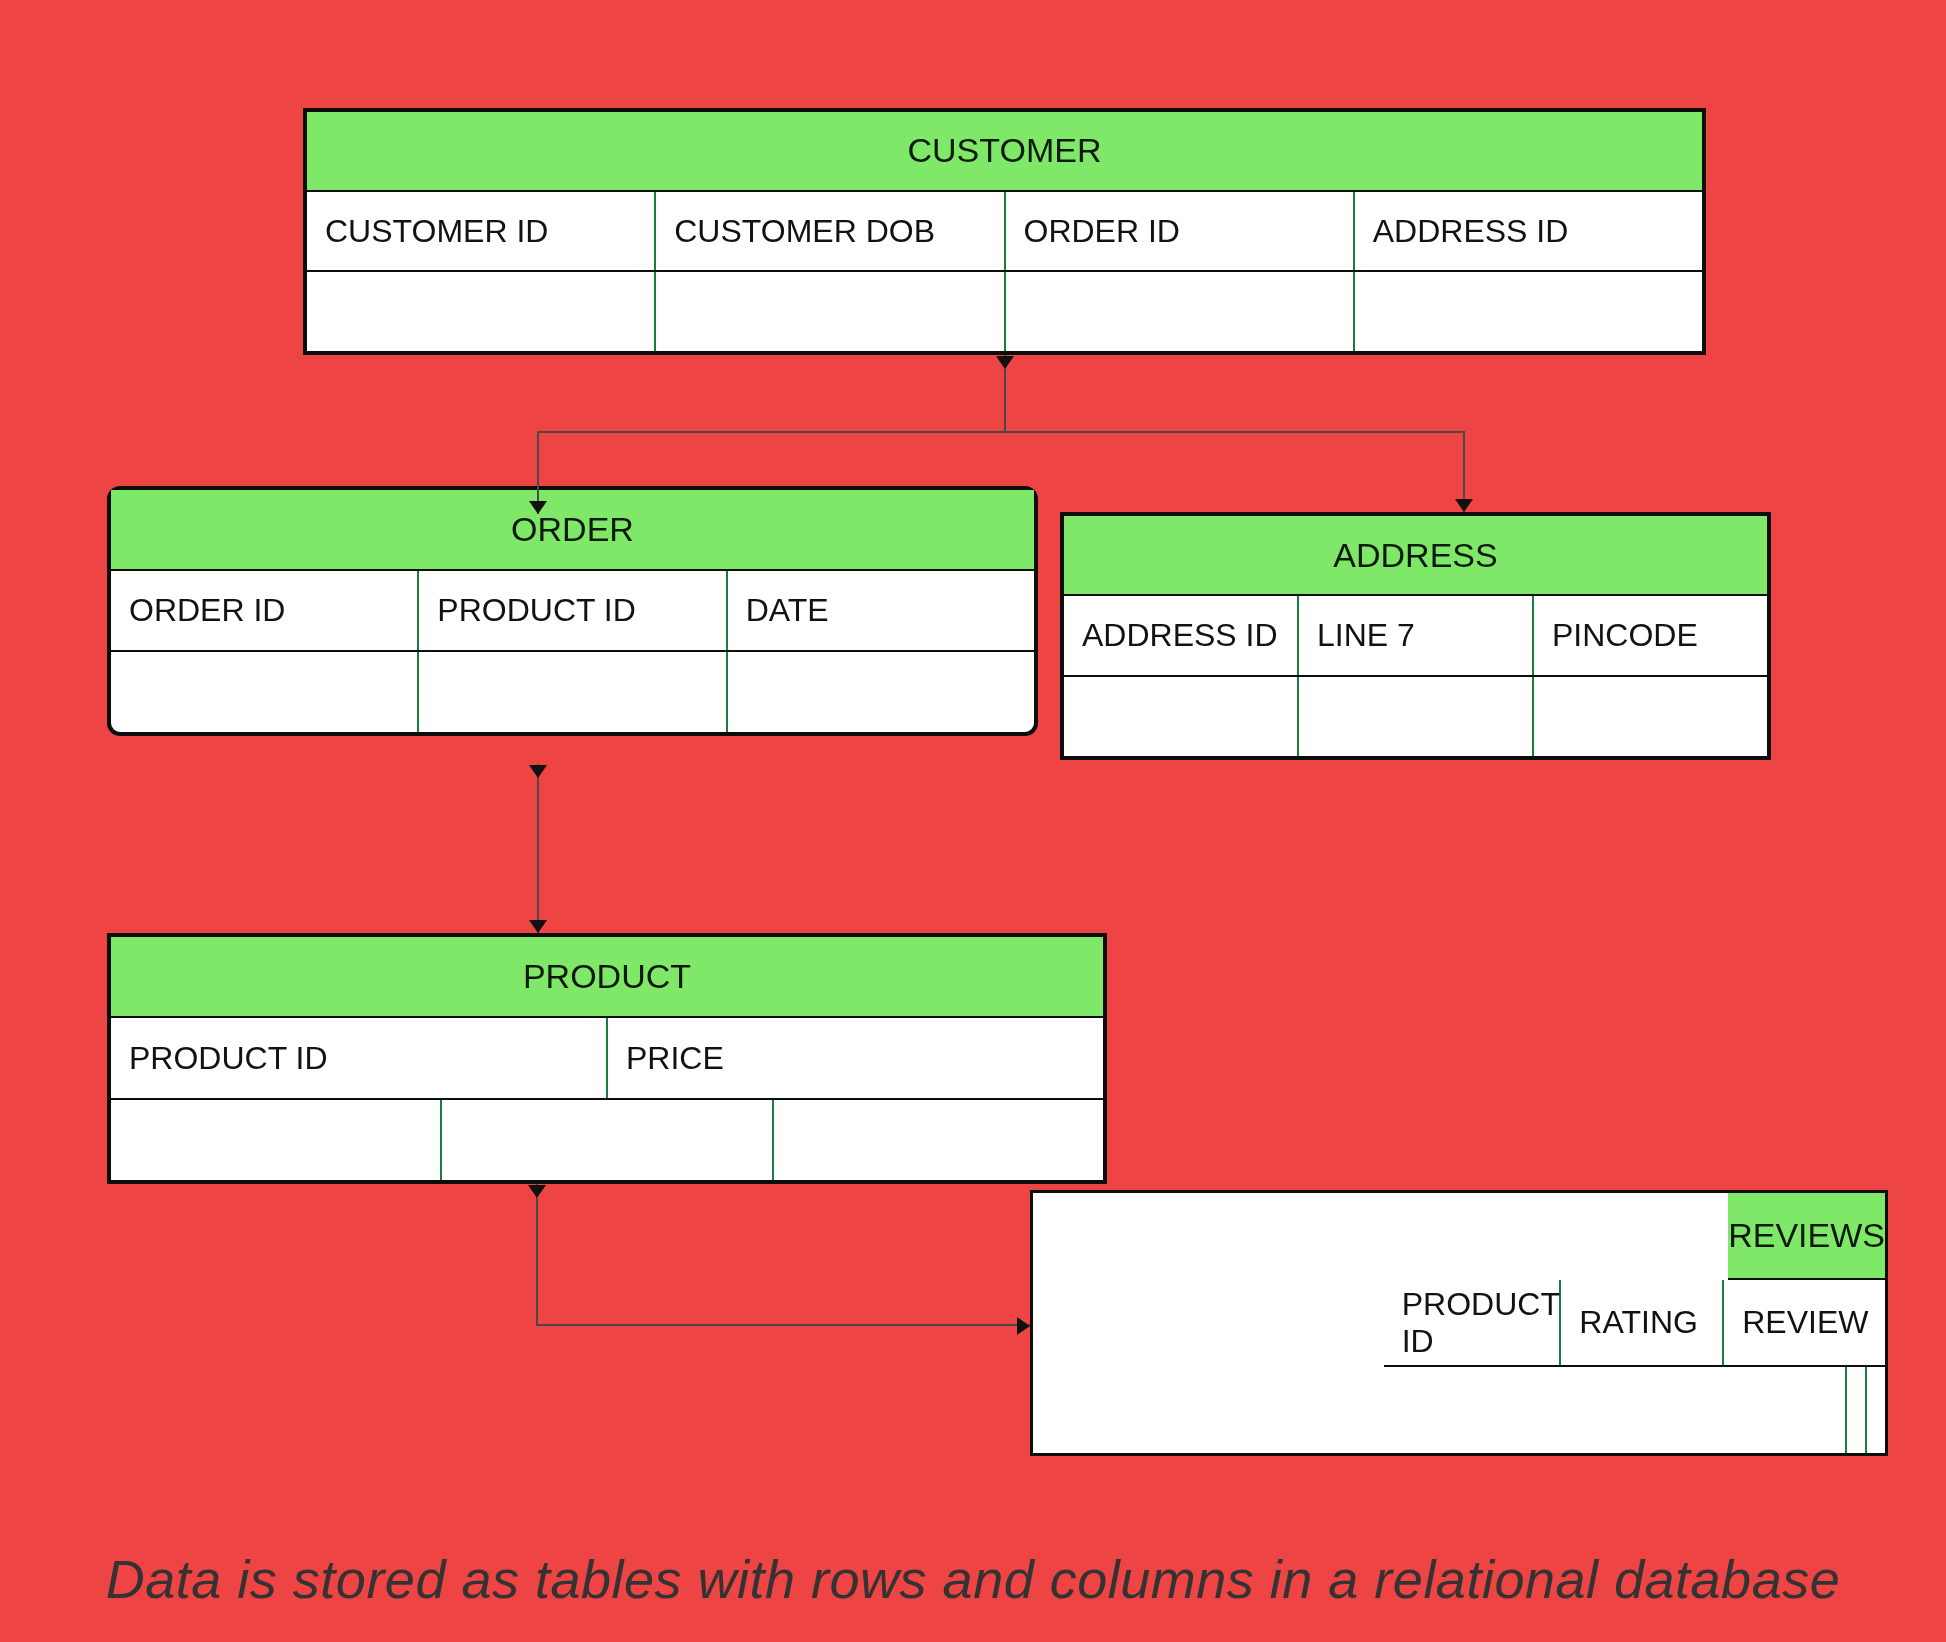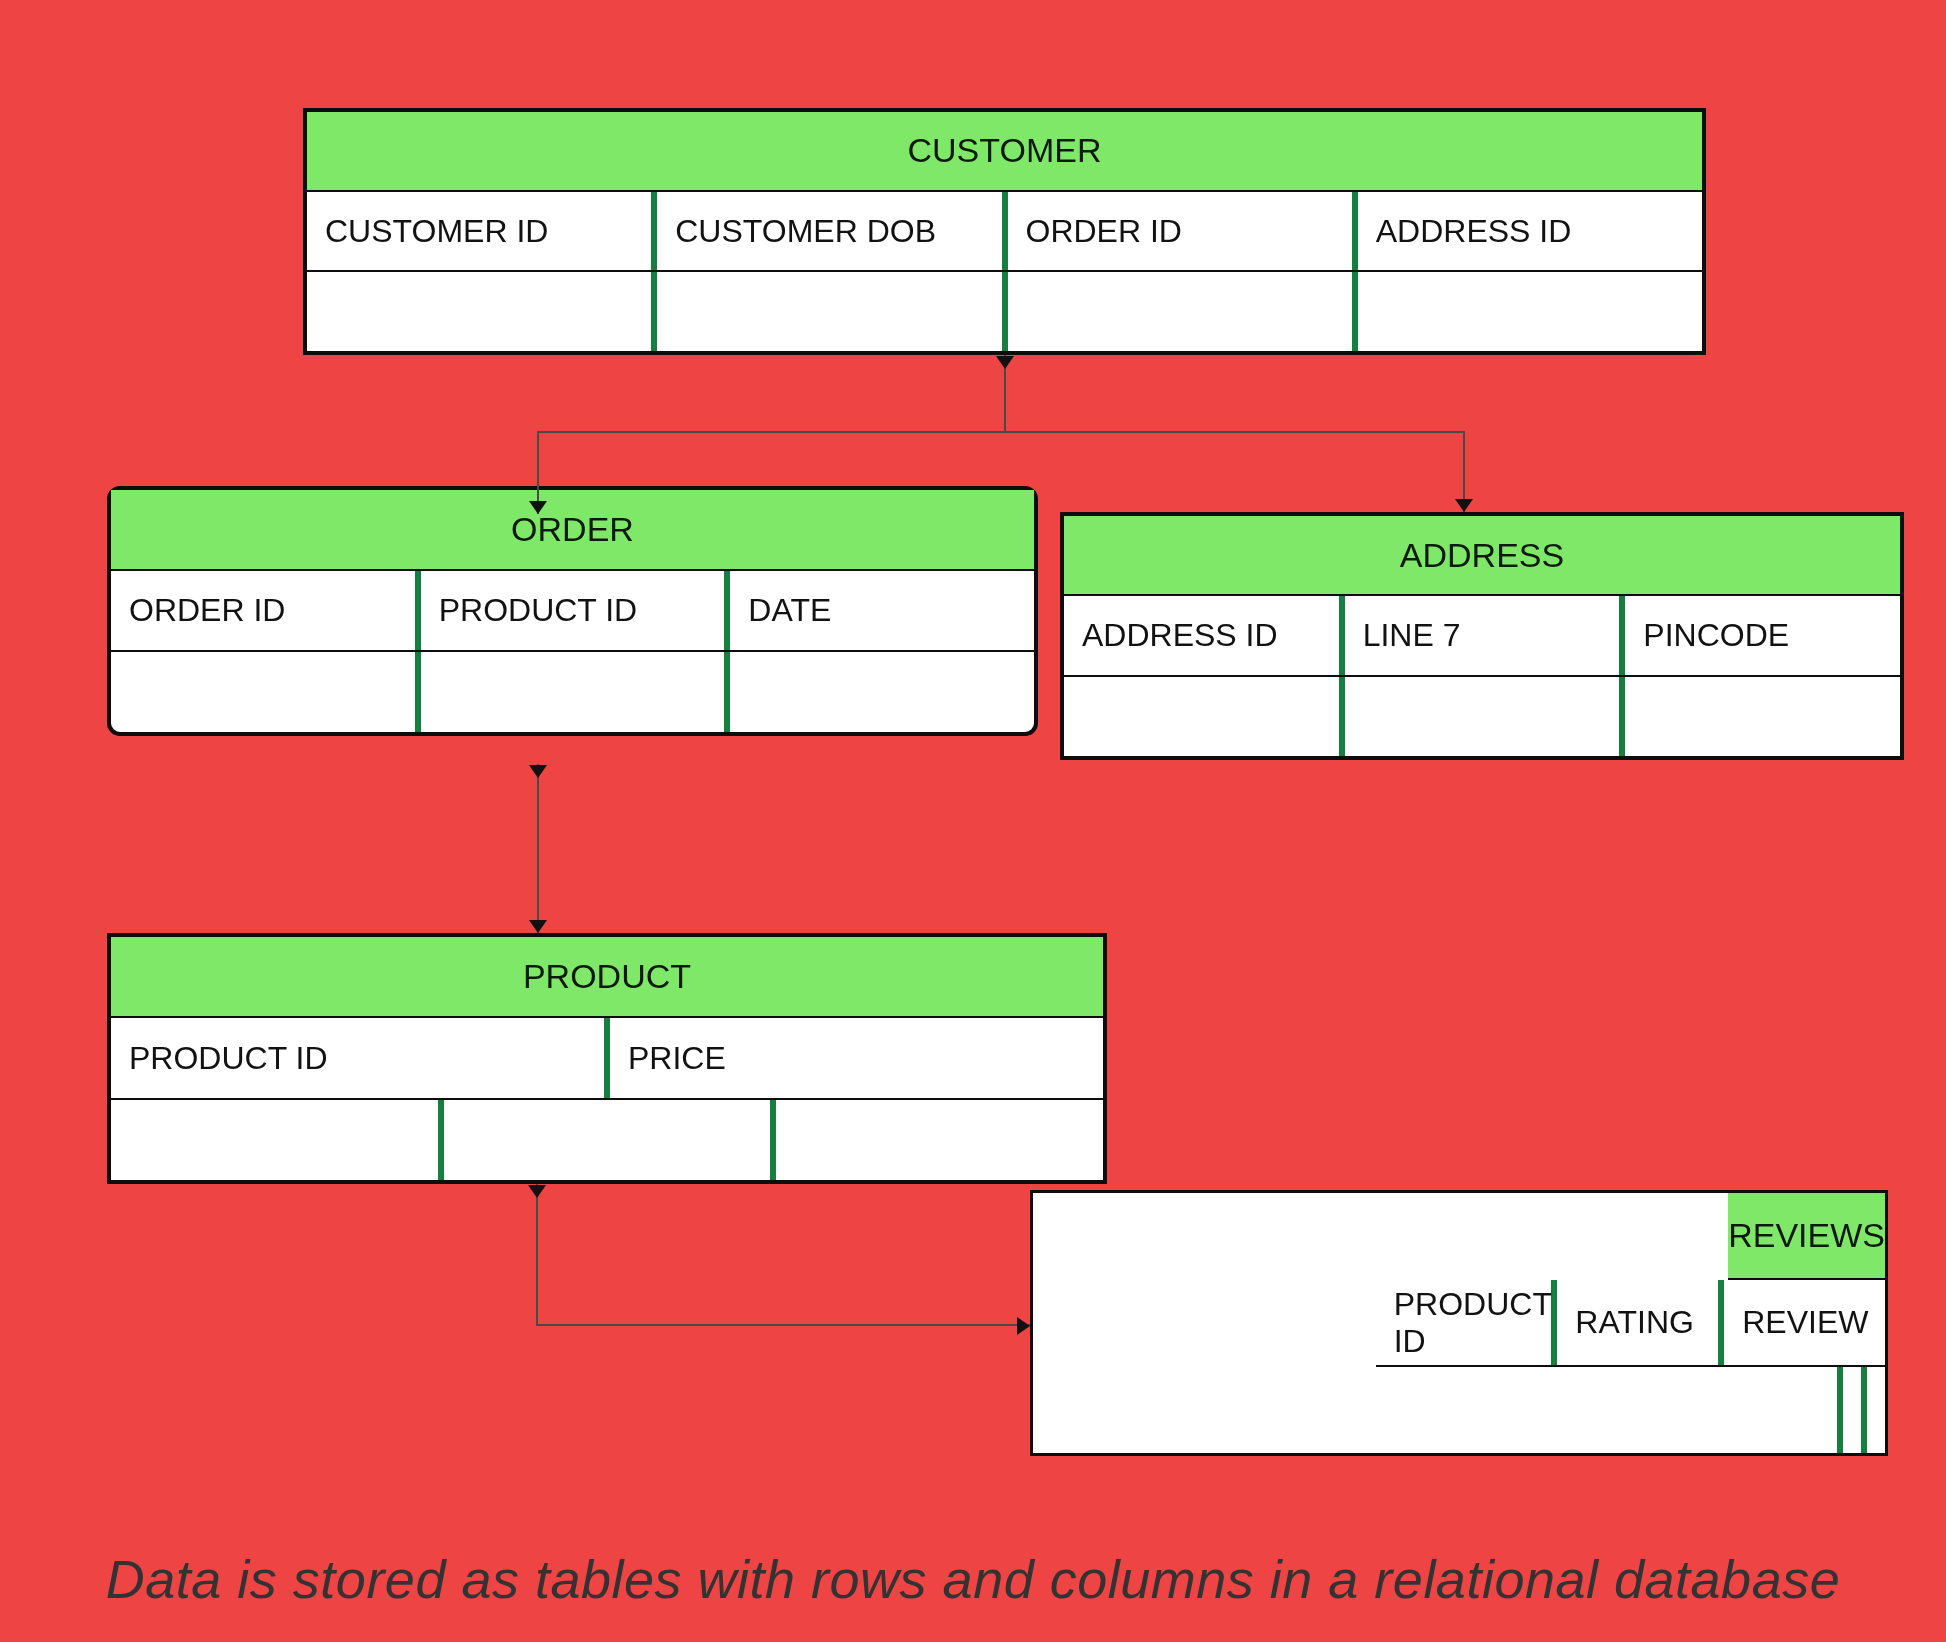--- a/index.html
+++ b/index.html
@@ -29,24 +29,24 @@
     flex:1 1 0;
     display:flex;
   }
   .t-row.cols-head{border-bottom:2px solid #0d0d0d;}
   .t-cell{
     flex:1 1 0;
     display:flex;align-items:center;
     padding-left:18px;
     font-size:32px;color:#121212;
   }
-  .t-cell:not(:last-child){border-right:6px solid #15803d;}
+  .t-cell:not(:last-child){border-right:2px solid #15803d;}
   #t-customer{left:303px;top:108px;width:1403px;height:247px;}
   #t-order   {left:107px;top:486px;width:931px;height:250px;border-radius:13px;}
-  #t-address {left:1060px;top:512px;width:844px;height:248px;}
+  #t-address {left:1060px;top:512px;width:711px;height:248px;}
   #t-product {left:107px;top:933px;width:1000px;height:251px;}
   #t-reviews {left:1030px;top:1190px;width:858px;height:266px;border-width:3px;align-items:flex-end;}
   
   .line{position:absolute;background:#4a4a4a;}
   #ln-cust-down   {left:1004px;top:355px;width:2px;height:78px;}
   #ln-split-horiz {left:537px; top:431px;width:928px;height:2px;}
   #ln-to-order    {left:537px; top:433px;width:2px;height:81px;}
   #ln-to-address  {left:1463px;top:433px;width:2px;height:79px;}
   #ln-order-prod  {left:537px; top:764px;width:2px;height:169px;}
   #ln-prod-down   {left:536px; top:1184px;width:2px;height:142px;}

